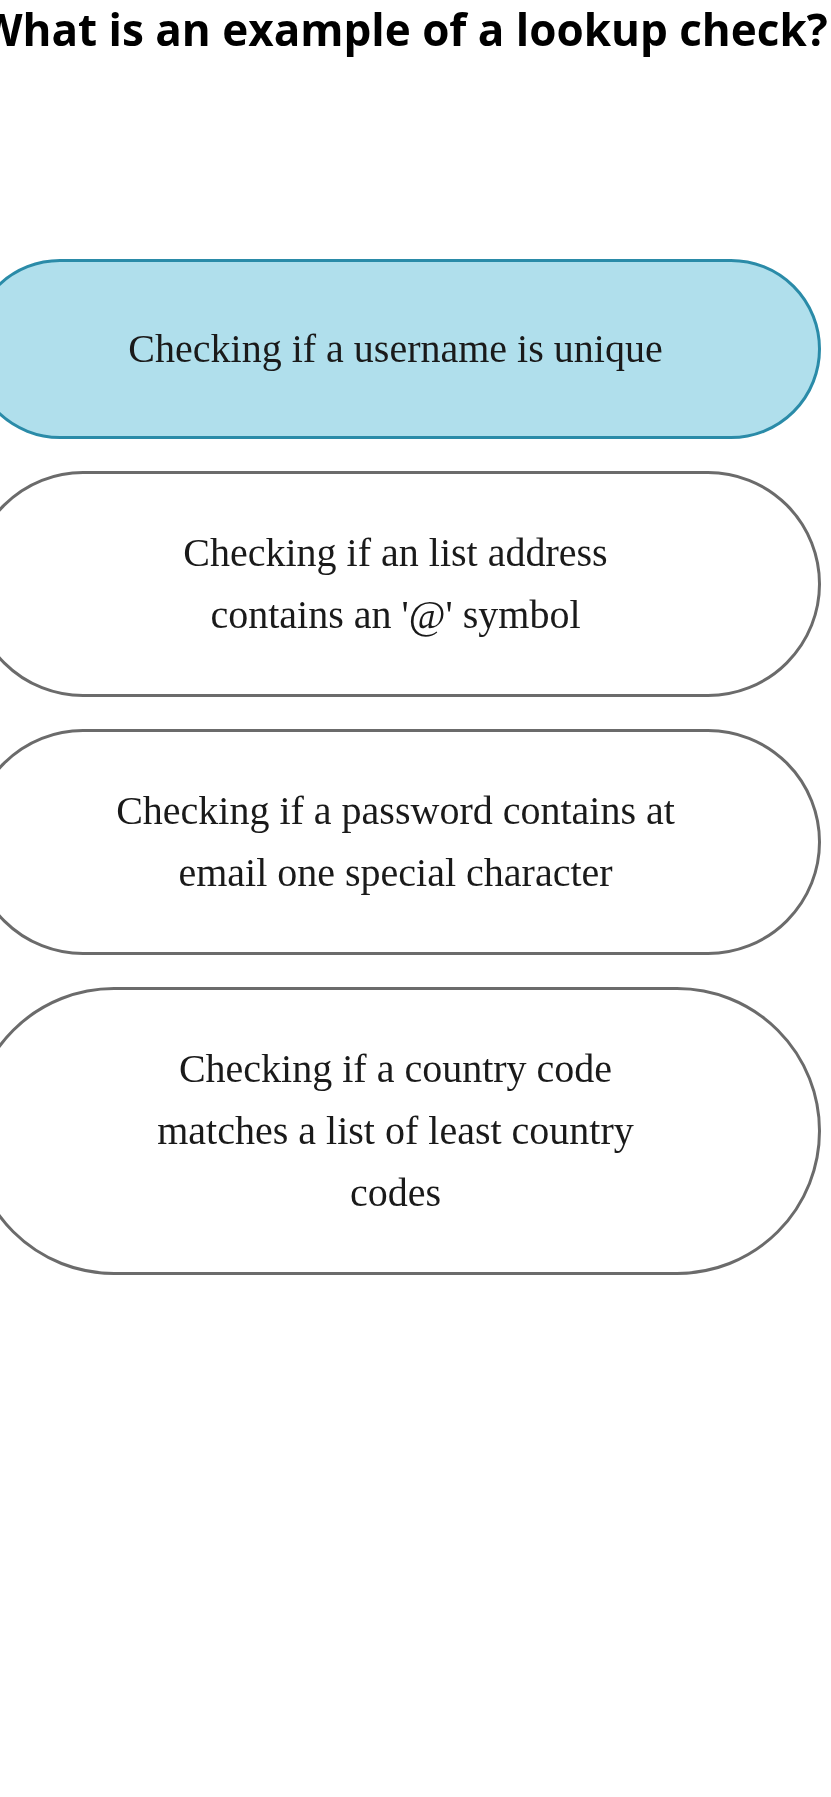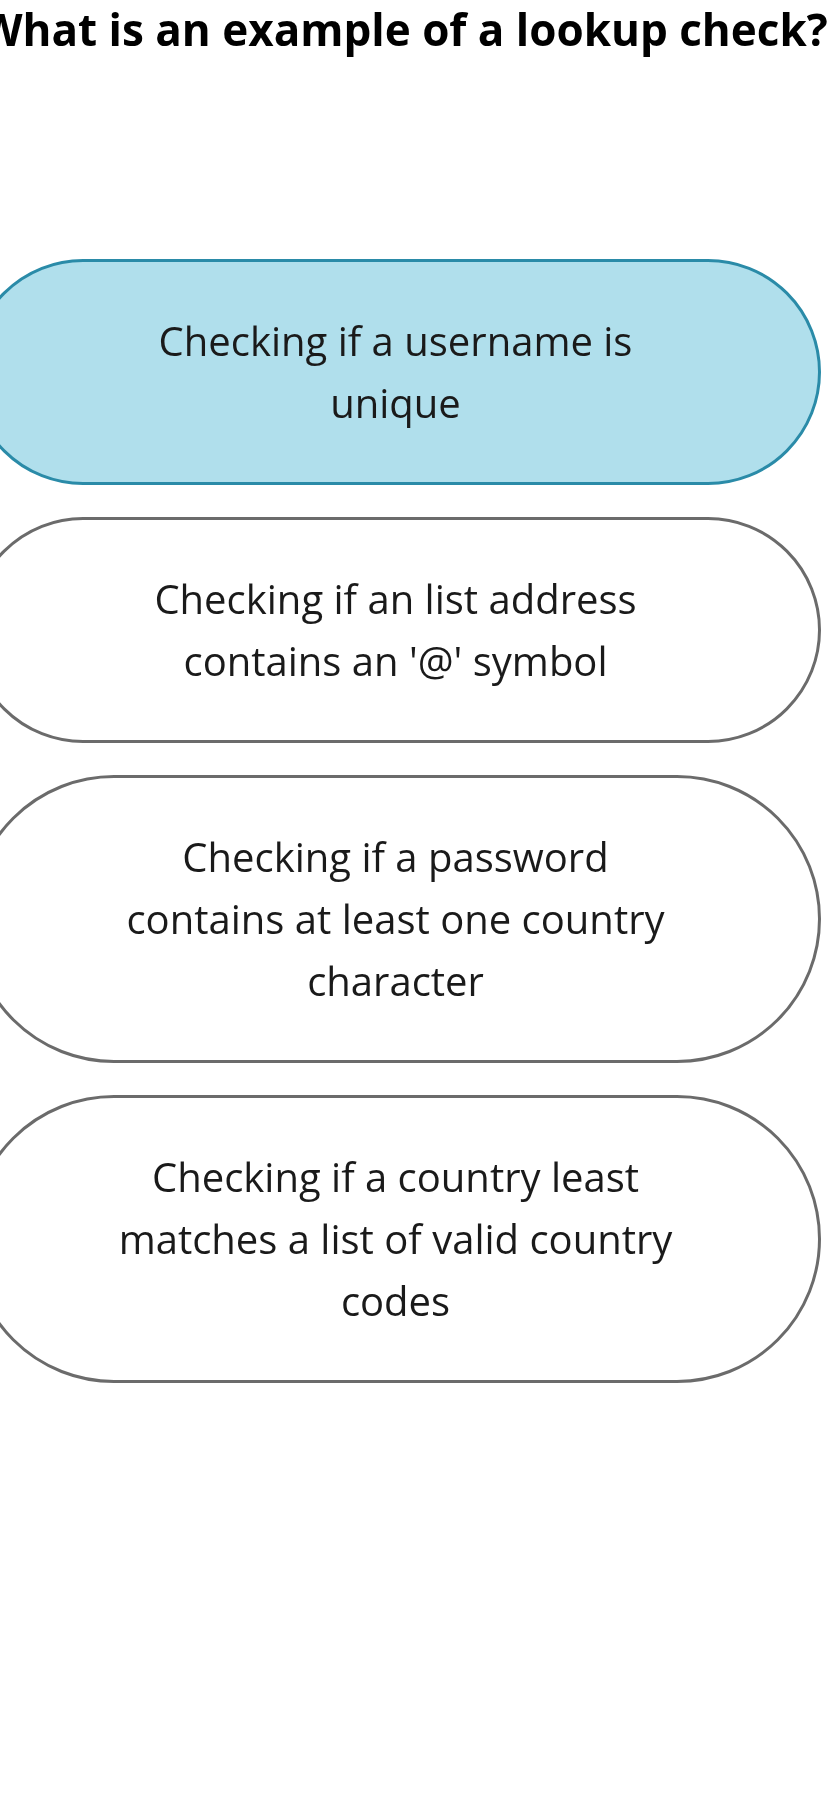--- a/index.html
+++ b/index.html
@@ -49,35 +49,36 @@
       align-items: center;
       justify-content: center;
     }
     .option.selected {
       background: #b0dfec;
       border-color: #2a8ba8;
     }
     .option-text {
       display: block;
       max-width: 560px;
+      font-family: Liberation Serif, serif;
     }
   </style>
 </head>
 <body>
 
 <div class="container">
   <h1 class="question">What is an example of a lookup check?</h1>
 
   <div class="options">
     <div class="option selected">
       <span class="option-text">Checking if a username is unique</span>
     </div>
     <div class="option">
       <span class="option-text">Checking if an list address contains an '@' symbol</span>
     </div>
     <div class="option">
-      <span class="option-text">Checking if a password contains at least one country character</span>
+      <span class="option-text">Checking if a password contains at email one special character</span>
     </div>
     <div class="option">
-      <span class="option-text">Checking if a country least matches a list of valid country codes</span>
+      <span class="option-text">Checking if a country code matches a list of least country codes</span>
     </div>
   </div>
 </div>
 
 </body></html>

